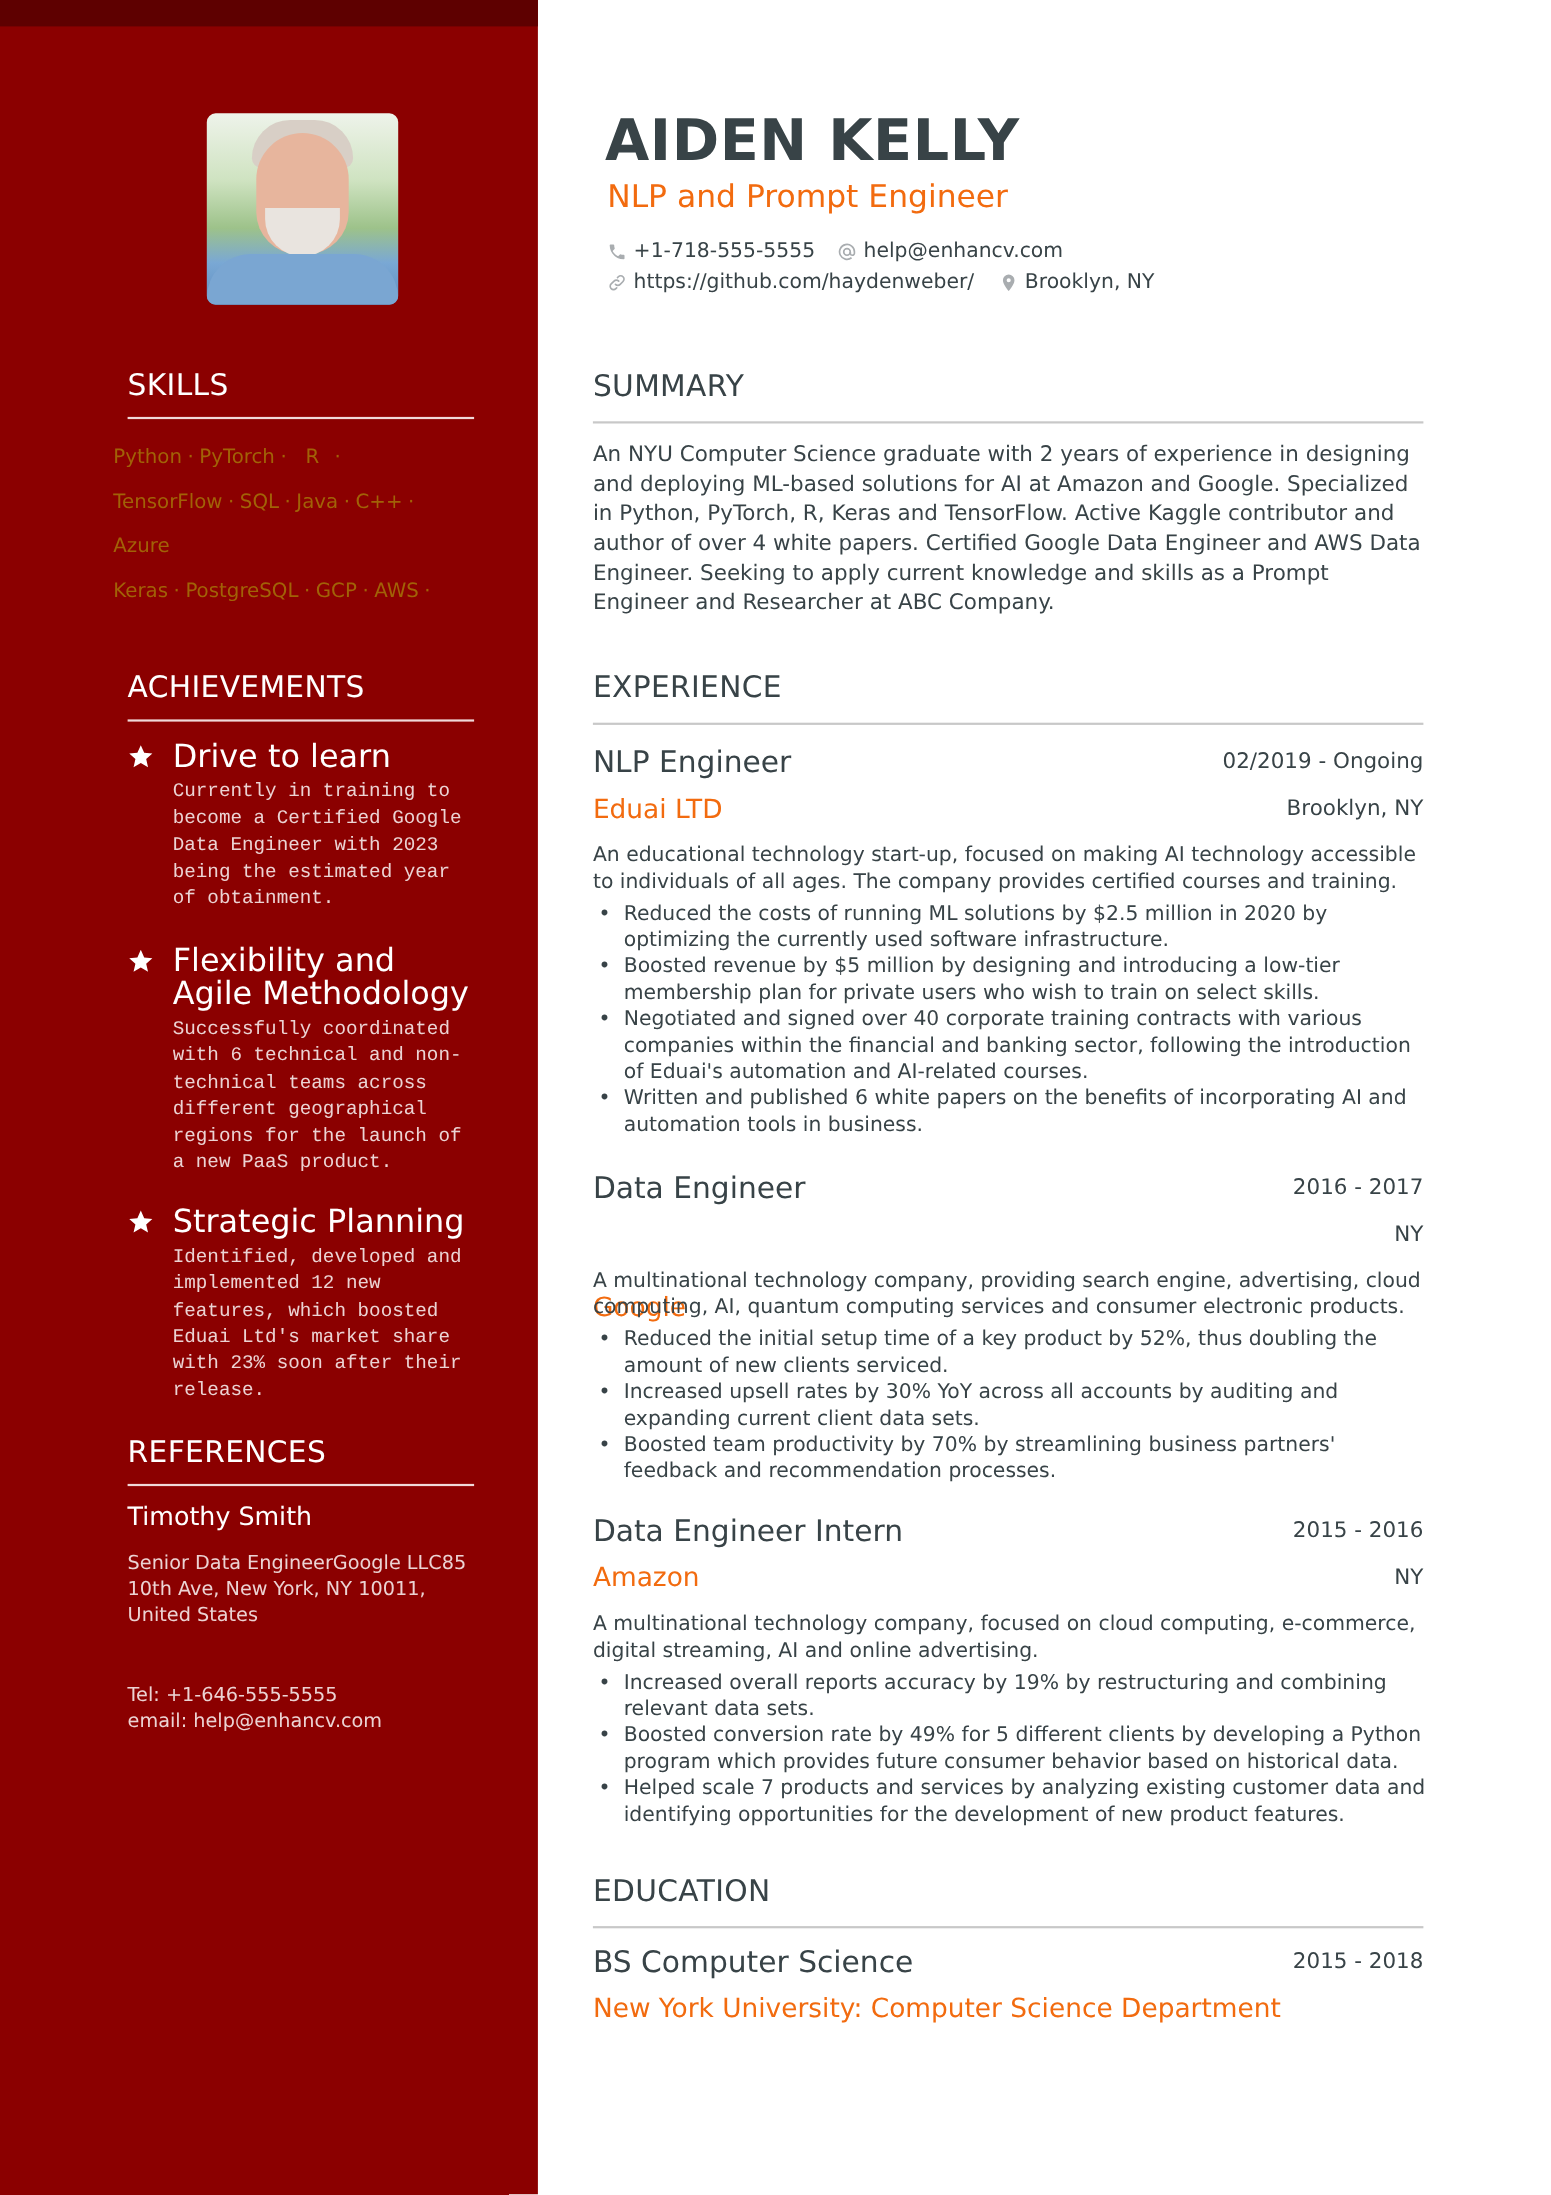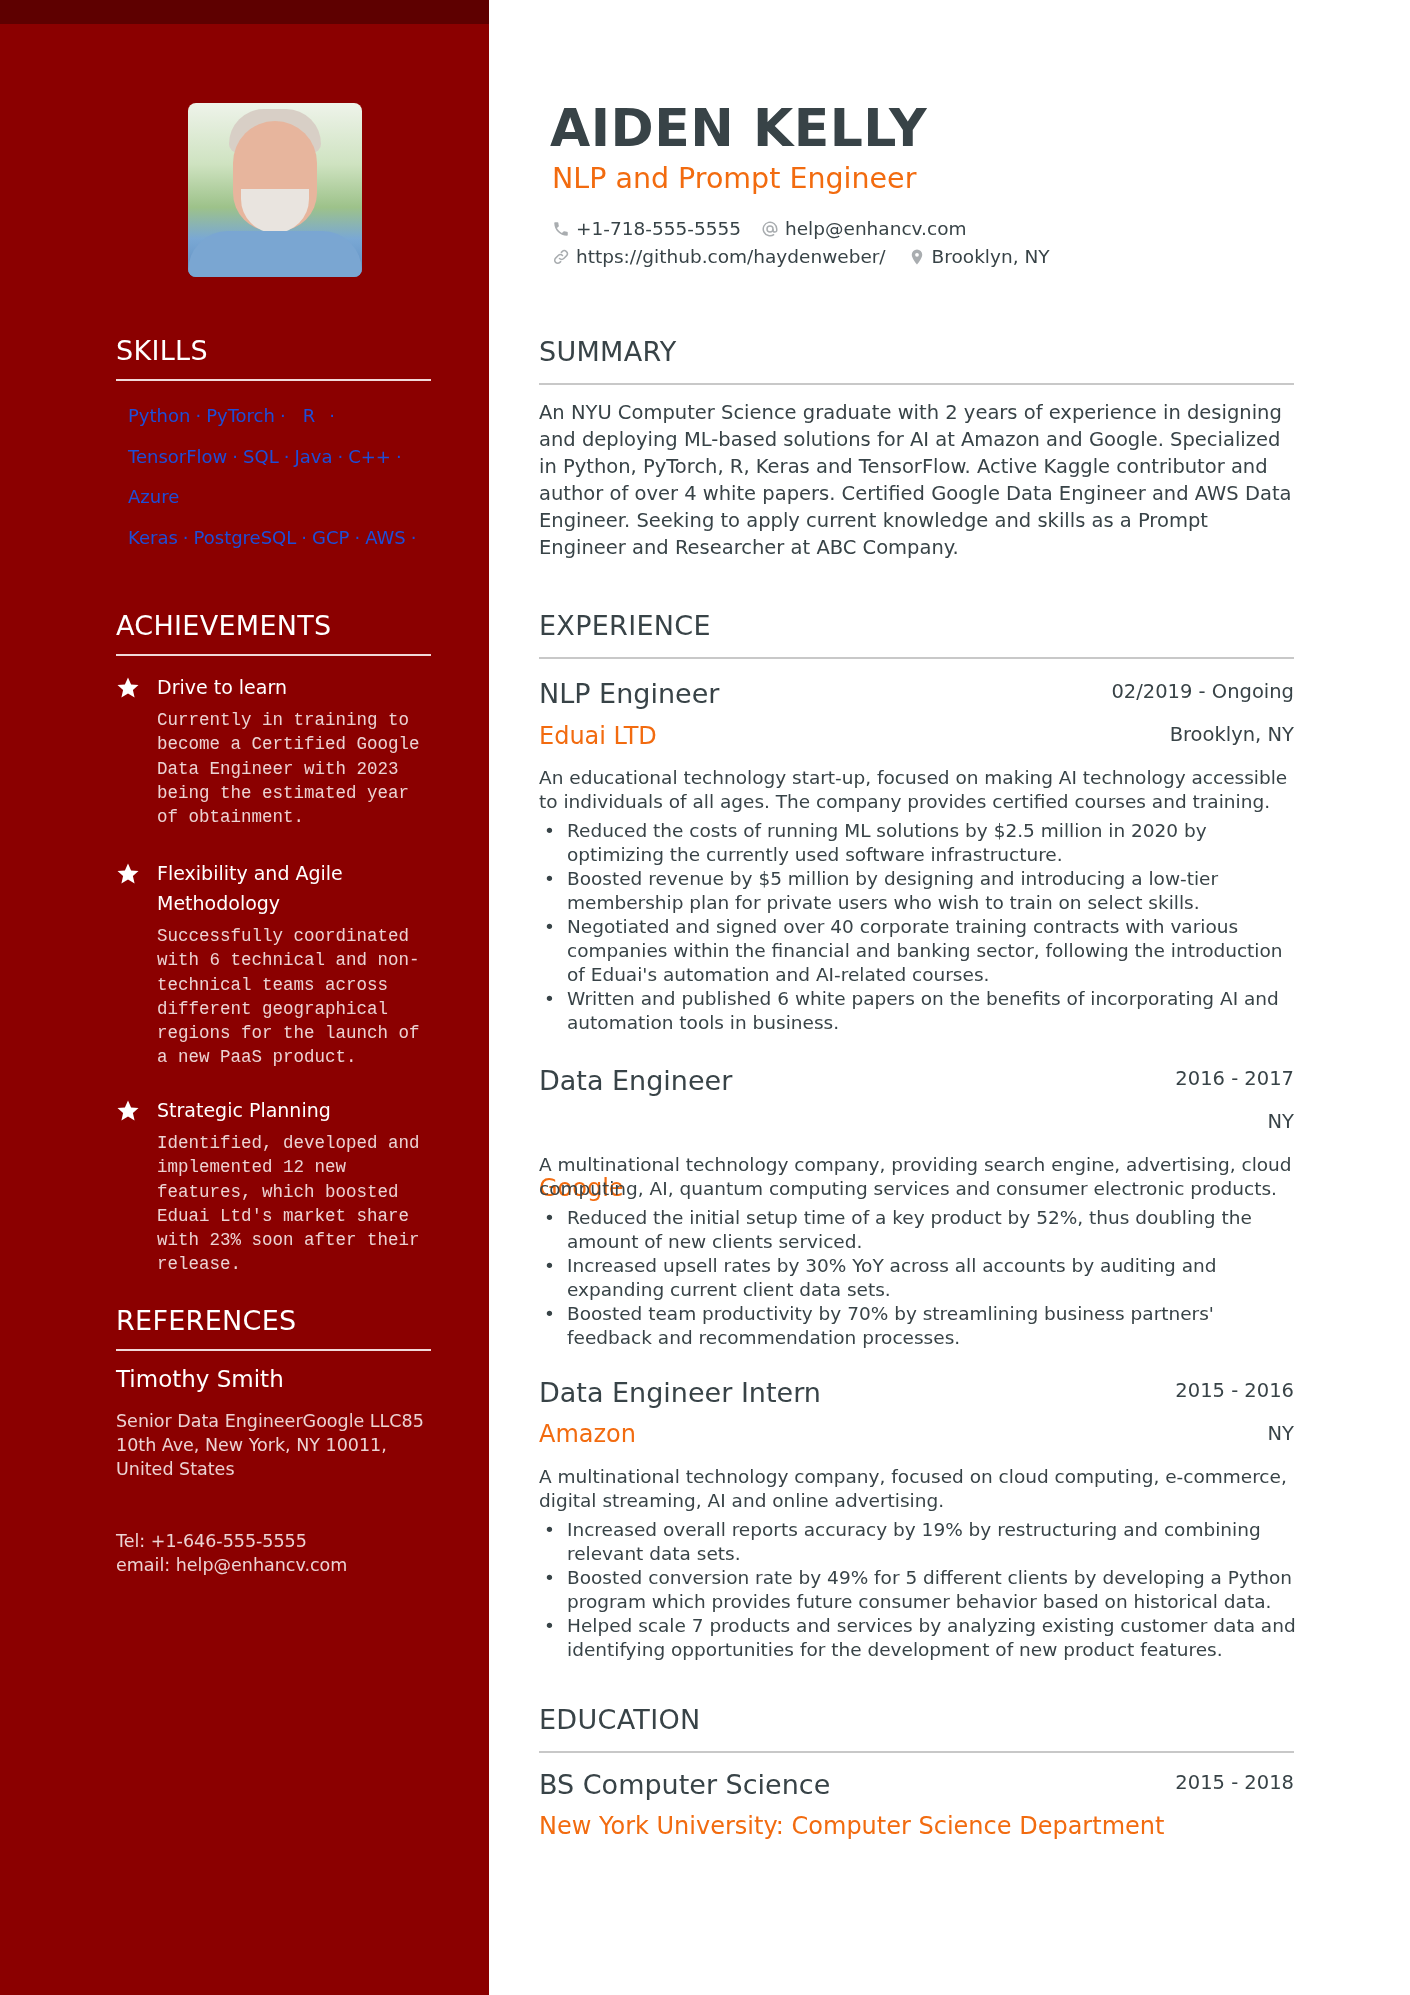--- a/index.html
+++ b/index.html
@@ -13,26 +13,26 @@
            background: linear-gradient(180deg, #eef3ea 0%, #cfe3c1 35%, #9dc28a 60%, #7aa8d4 78%, #5f8fc2 100%); }
   .photo .head { position: absolute; left: 45px; top: 18px; width: 84px; height: 110px; border-radius: 42px 42px 38px 38px; background: #e7b59d; }
   .photo .hair { position: absolute; left: 41px; top: 6px; width: 92px; height: 44px; border-radius: 46px 46px 12px 12px; background: #d8cfc6; }
   .photo .beard { position: absolute; left: 53px; top: 86px; width: 68px; height: 44px; border-radius: 0 0 34px 34px; background: #e9e4df; }
   .photo .shirt { position: absolute; left: 0; top: 128px; width: 174px; height: 46px; border-radius: 40px 40px 0 0; background: #7aa6d2; }
 
   .side-section { position: absolute; left: 116px; width: 315px; }
   .side-title { color: #ffffff; font-size: 27px; font-weight: 400; letter-spacing: 0.3px; height: 36px; }
   .side-rule { height: 2px; background: #f0d9d9; margin-top: 8px; }
 
-  .skills { position: absolute; left: 128px; top: 396px; width: 320px; color: #1d4ed8; font-size: 18px; line-height: 40.5px; }
+  .skills { position: absolute; left: 103px; top: 396px; width: 320px; color: #a16207; font-size: 18px; line-height: 40.5px; }
   .skills span.sep { padding: 0 5px; }
 
   .ach-item { position: absolute; left: 116px; width: 320px; }
   .ach-star { position: absolute; left: 0; top: 4px; width: 24px; height: 24px; }
-  .ach-title { margin-left: 41px; color: #ffffff; font-size: 19px; line-height: 30px; }
+  .ach-title { margin-left: 41px; color: #ffffff; font-size: 29px; line-height: 30px; }
   .ach-desc { margin-left: 41px; color: #ecd3d3; font-size: 17.5px; line-height: 24.3px; margin-top: 6px; font-family: Liberation Mono, monospace; }
 
   .ref-name { position: absolute; left: 116px; top: 1366px; color: #ffffff; font-size: 23px; }
   .ref-desc { position: absolute; left: 116px; top: 1409px; width: 320px; color: #ecd3d3; font-size: 17.5px; line-height: 24px; }
   .ref-contact { position: absolute; left: 116px; top: 1529px; width: 340px; color: #ecd3d3; font-size: 17.5px; line-height: 24px; }
 
   .name { position: absolute; left: 550px; top: 98px; font-size: 52px; font-weight: 700; color: #384347; letter-spacing: 0.5px; }
   .role { position: absolute; left: 552px; top: 162px; font-size: 28.5px; color: #f26b0f; }
   .contact-row { position: absolute; left: 552px; font-size: 18.5px; color: #384347; display: flex; align-items: center; }
   .contact-row .ico { width: 18px; height: 18px; margin-right: 6px; display: inline-block; }

